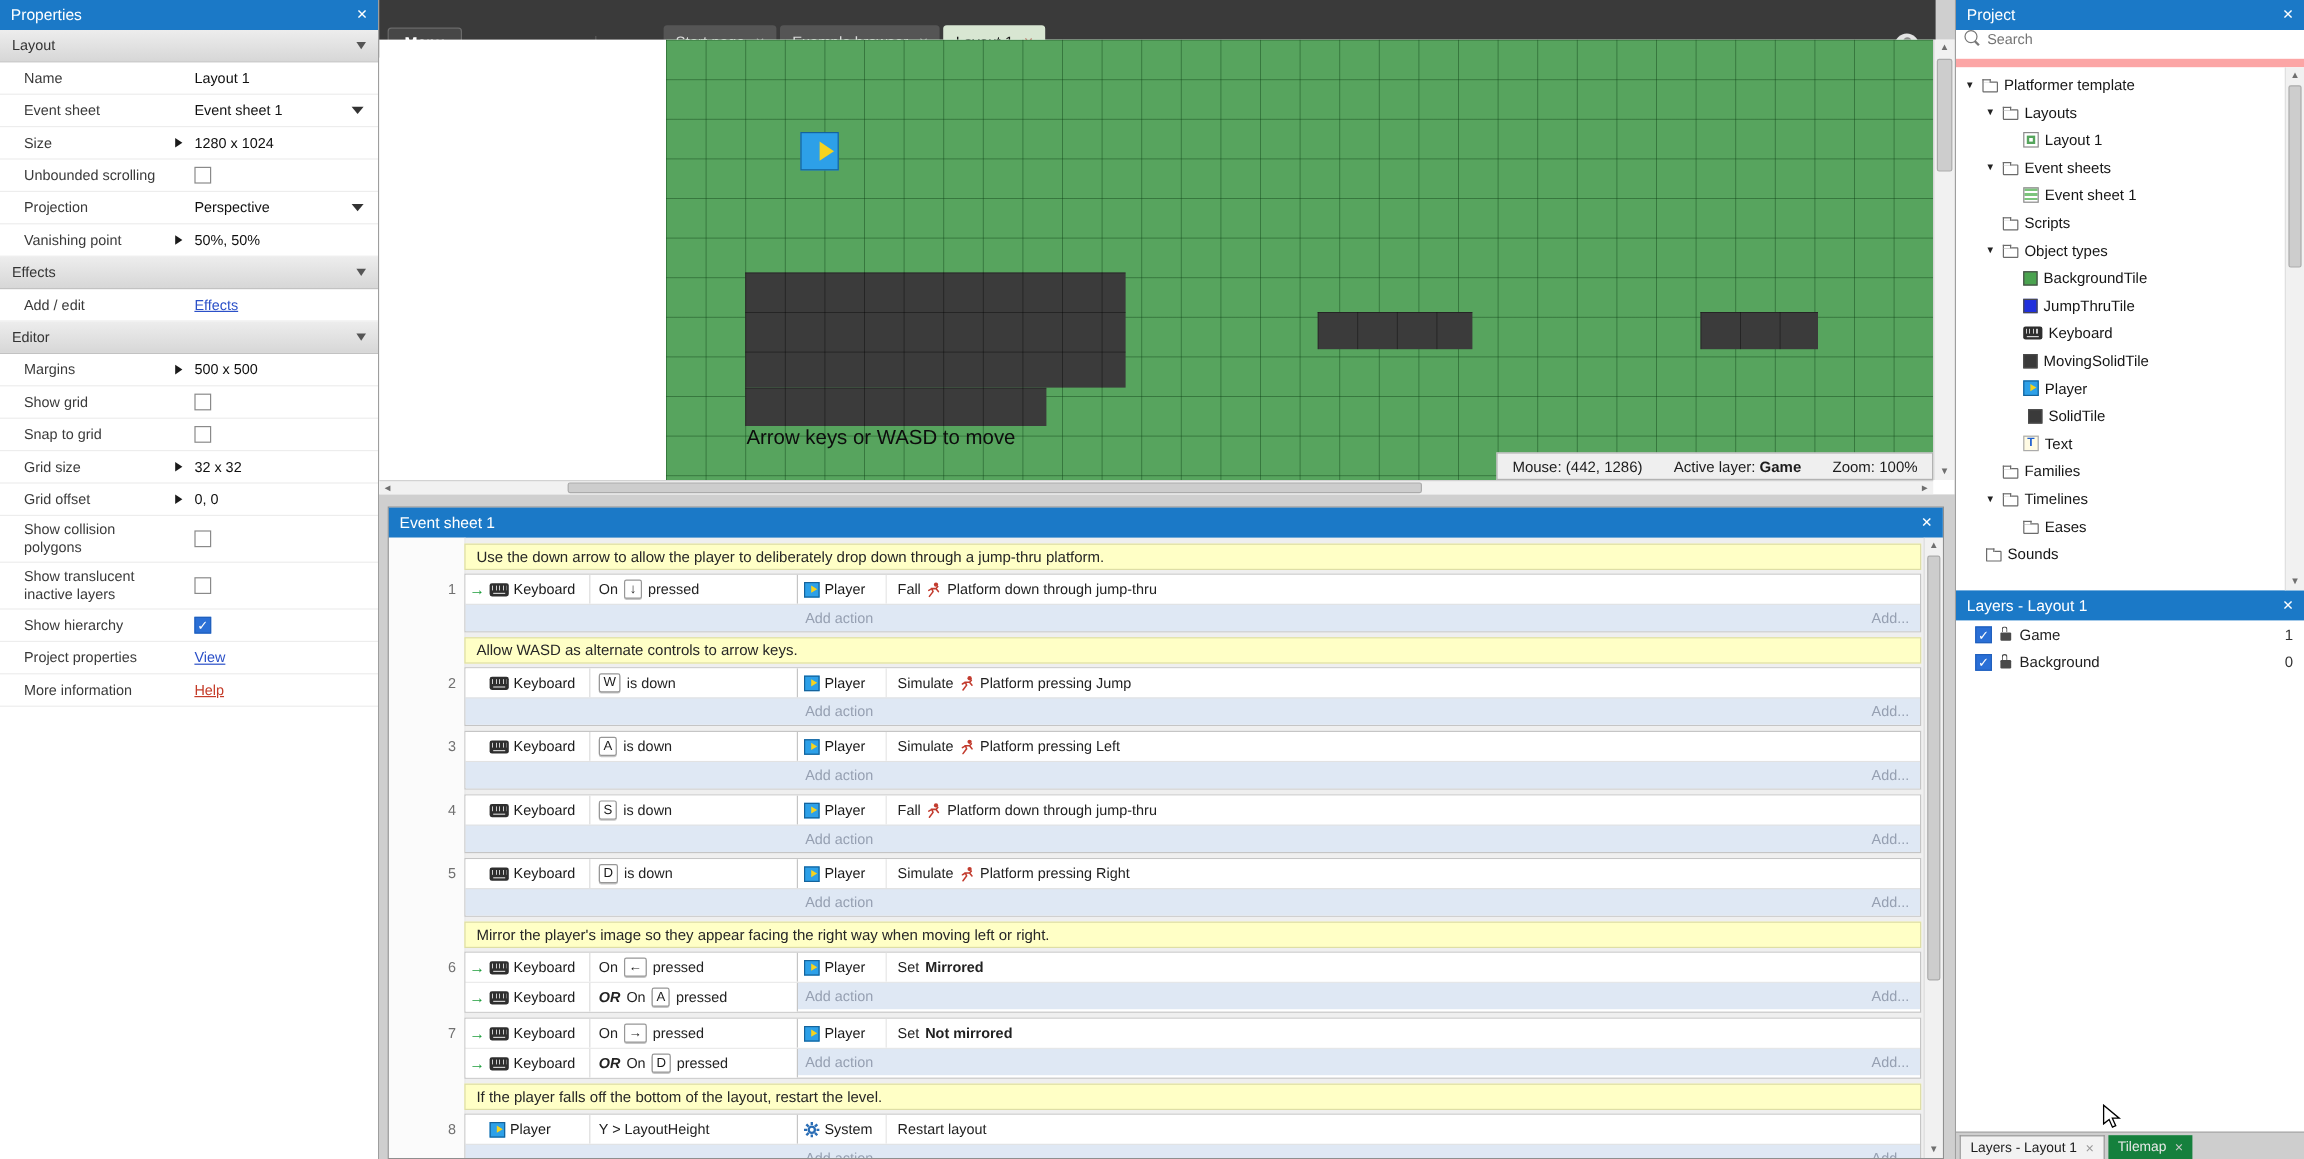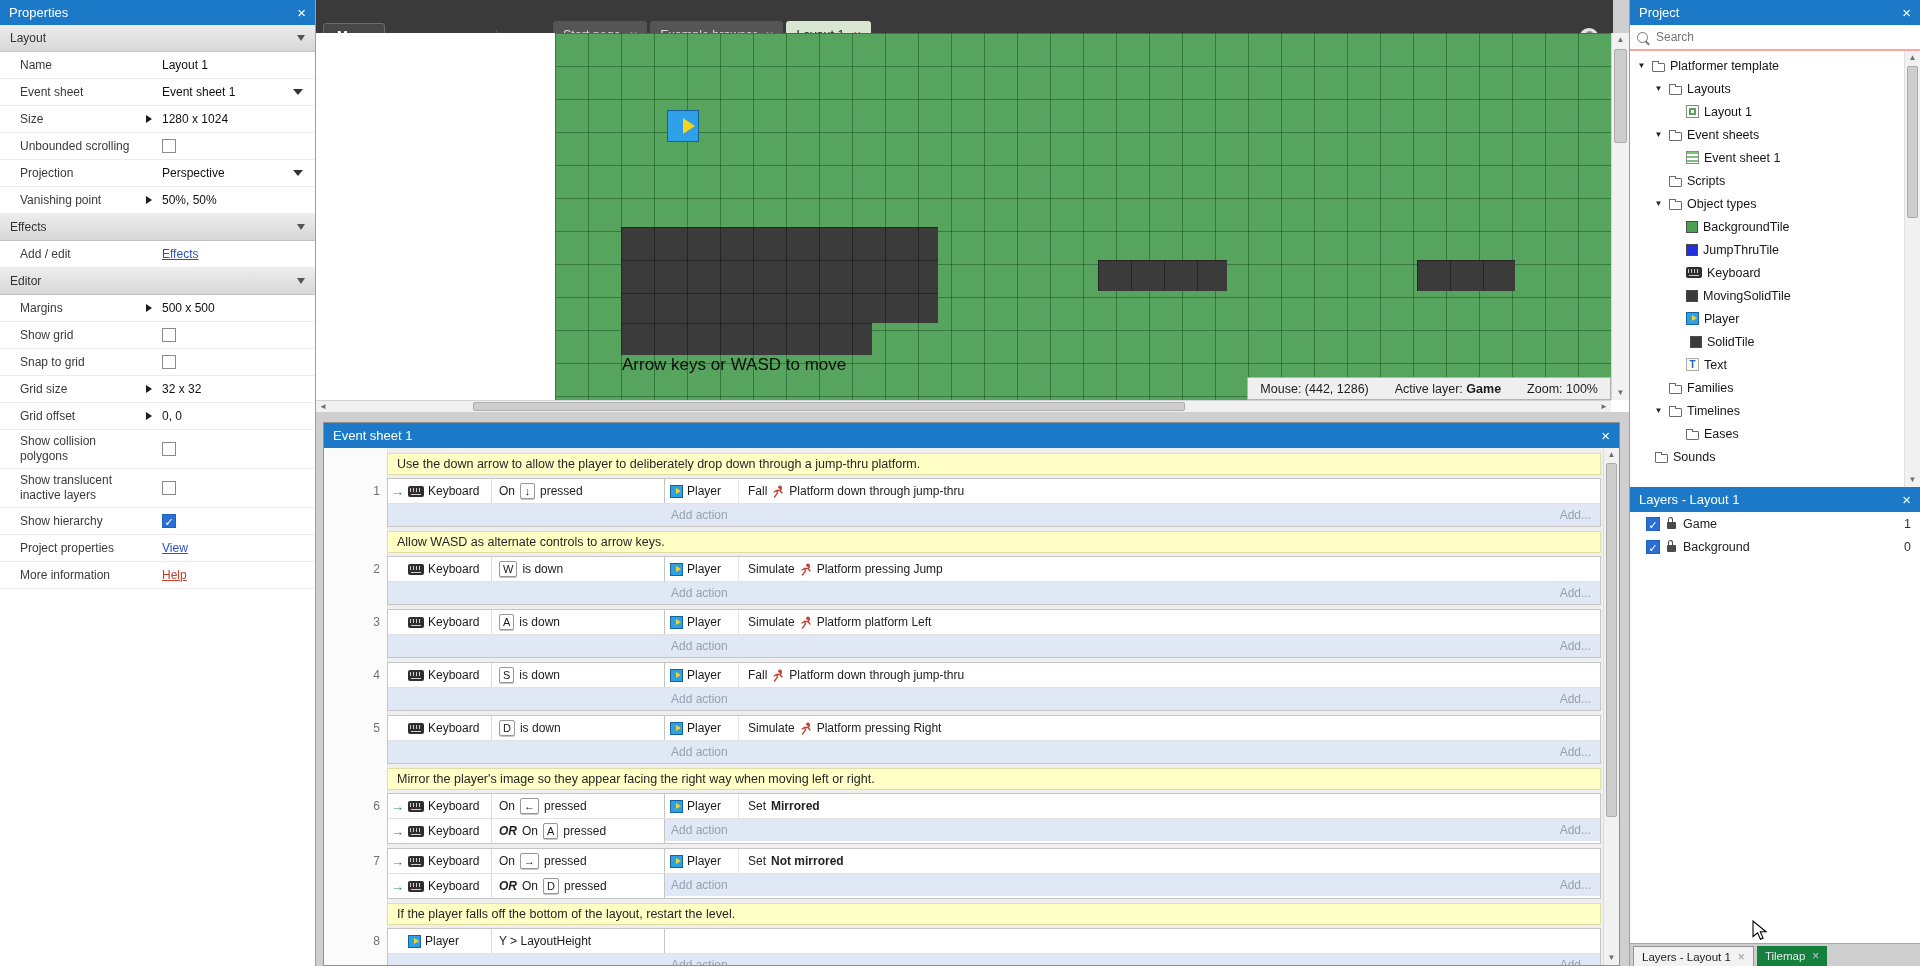--- a/index.html
+++ b/index.html
@@ -133,21 +133,21 @@
   .icon-layout::after{content:"";position:absolute;left:2px;top:2px;right:2px;bottom:2px;border:2px solid #55a55c;}
   .icon-es{width:13px;height:13px;border:1px solid #8a8a8a;flex:none;box-sizing:border-box;display:inline-block;
     background-image:repeating-linear-gradient(to bottom,#7cc47c 0 2px,#fff 2px 4px);}
   .icon-tile{width:12px;height:12px;border:1px solid #4a4a4a;flex:none;box-sizing:border-box;display:inline-block;}
   .icon-text{width:13px;height:13px;border:1px solid #ababab;background:#fffbe4;color:#1f5fd0;font-weight:bold;
     font-size:10px;display:inline-flex;align-items:center;justify-content:center;flex:none;box-sizing:border-box;}
 
   
   #project-panel{position:absolute;left:1629px;top:0;width:291px;height:966px;background:#fff;
     border-left:1px solid #9e9e9e;display:flex;flex-direction:column;box-sizing:border-box;}
-  .search-row{height:24px;border-bottom:2px solid #fca5a5;display:flex;align-items:center;padding:0 7px;gap:6px;flex:none;}
+  .search-row{height:24px;border-bottom:7px solid #fca5a5;display:flex;align-items:flex-start;padding:0 7px;gap:6px;flex:none;}
   .mag{width:9px;height:9px;border:1.5px solid #777;border-radius:50%;position:relative;flex:none;box-sizing:content-box;}
   .mag::after{content:"";position:absolute;width:5px;height:1.5px;background:#777;transform:rotate(45deg);left:7px;top:9px;}
   .search-input{border:none;outline:none;flex:1;font-size:12px;color:#555;font-family:inherit;background:transparent;}
   #tree{position:relative;height:436px;flex:none;overflow:hidden;padding-top:3px;box-sizing:border-box;}
   #tree-rows{margin-right:15px;}
   .tree-row{height:23px;display:flex;align-items:center;gap:5px;font-size:12.5px;color:#161616;cursor:pointer;}
   .expander{width:11px;font-size:8px;color:#222;text-align:center;flex:none;}
   .tree-scroll{position:absolute;right:0;top:0;bottom:0;width:15px;background:#f1f1f1;border-left:1px solid #e0e0e0;}
   .tree-scroll .vsb-thumb{top:15px;height:150px;left:2px;right:2px;}
   #layer-rows{flex:none;}
@@ -502,21 +502,21 @@
                     <span class="obj-name">Player</span>
                   </div>
                   <div class="act-text">
                     <span>Simulate</span>
                     <span class="runner">
                       <svg width="12" height="13" viewBox="0 0 12 13">
                         <circle cx="8" cy="2.2" r="1.8" fill="#c23b2e"></circle>
                         <path d="M2.5 12 L5.5 8 L4.5 5.5 L8 5.5 L10 8 M4.5 5.5 L2 7 M8 5.5 L9.5 3.8" stroke="#c23b2e" stroke-width="1.3" fill="none" stroke-linecap="round"></path>
                       </svg>
                     </span>
-                    <span>Platform platform Left</span>
+                    <span>Platform pressing Left</span>
                   </div>
                 </div>
               </div>
               <div class="add-row full">
                 <span class="add-action">Add action</span>
                 <span class="add-more">Add...</span>
               </div>
             </div>
             <div class="event-block">
               <div class="ev-num">4</div>
@@ -688,20 +688,43 @@
               <div class="ev-num">8</div>
               <div class="ev-row">
                 <div class="cond-cell">
                   <div class="cond-obj">
                     <span class="trig"></span>
                     <span class="icon-player-sm"></span>
                     <span class="obj-name">Player</span>
                   </div>
                   <div class="cond-text">
                     <span>Y &gt; LayoutHeight</span>
+                  </div>
+                </div>
+                <div class="act-cell">
+                  <div class="act-obj">
+                    <span class="icon-gear">
+                      <svg width="13" height="13" viewBox="0 0 20 20">
+                        <circle cx="10" cy="10" r="4" fill="none" stroke="#2a6db5" stroke-width="3"></circle>
+                        <g stroke="#2a6db5" stroke-width="3">
+                          <line x1="10" y1="0" x2="10" y2="4"></line>
+                          <line x1="10" y1="16" x2="10" y2="20"></line>
+                          <line x1="0" y1="10" x2="4" y2="10"></line>
+                          <line x1="16" y1="10" x2="20" y2="10"></line>
+                          <line x1="3" y1="3" x2="6" y2="6"></line>
+                          <line x1="14" y1="14" x2="17" y2="17"></line>
+                          <line x1="3" y1="17" x2="6" y2="14"></line>
+                          <line x1="14" y1="6" x2="17" y2="3"></line>
+                        </g>
+                      </svg>
+                    </span>
+                    <span class="obj-name">System</span>
+                  </div>
+                  <div class="act-text">
+                    <span>Restart layout</span>
                   </div>
                 </div>
               </div>
               <div class="add-row full">
                 <span class="add-action">Add action</span>
                 <span class="add-more">Add...</span>
               </div>
             </div>
           </div>
         <div id="ew-scroll">

